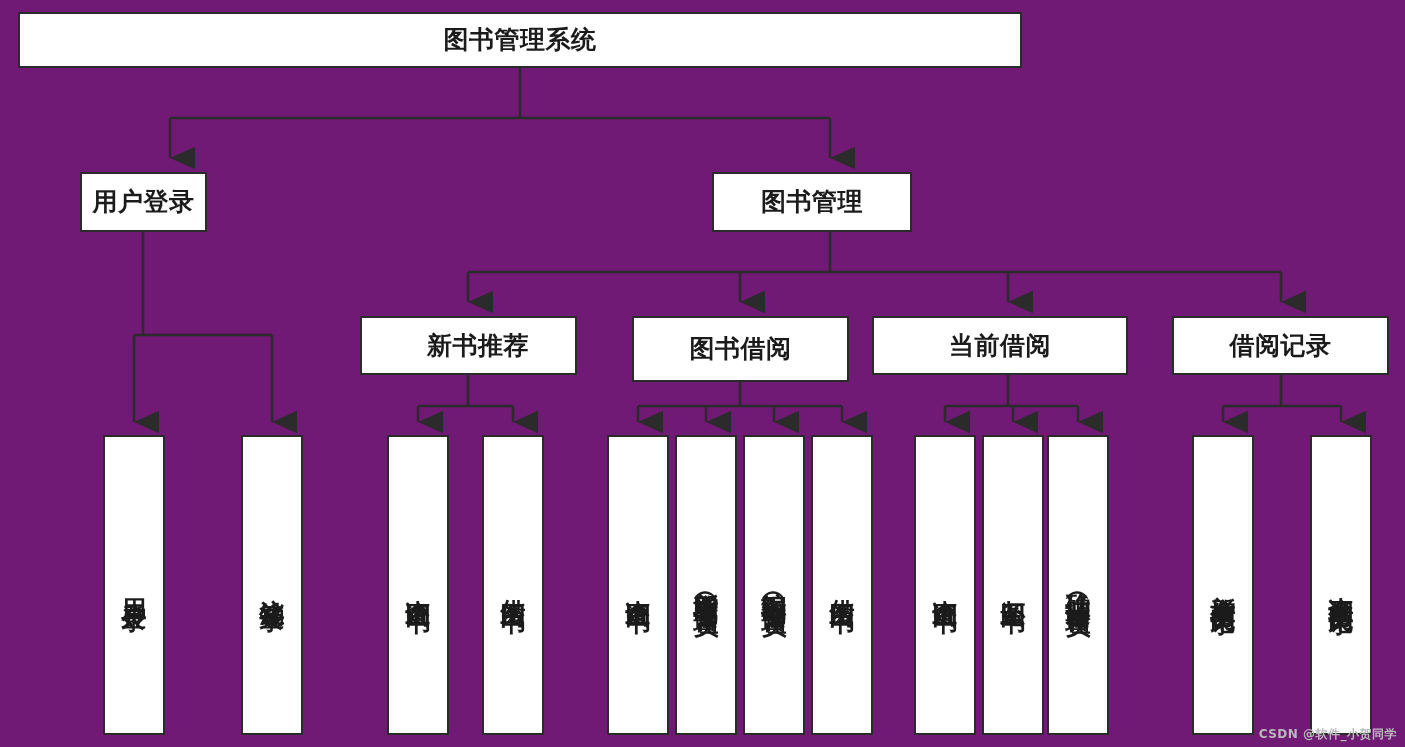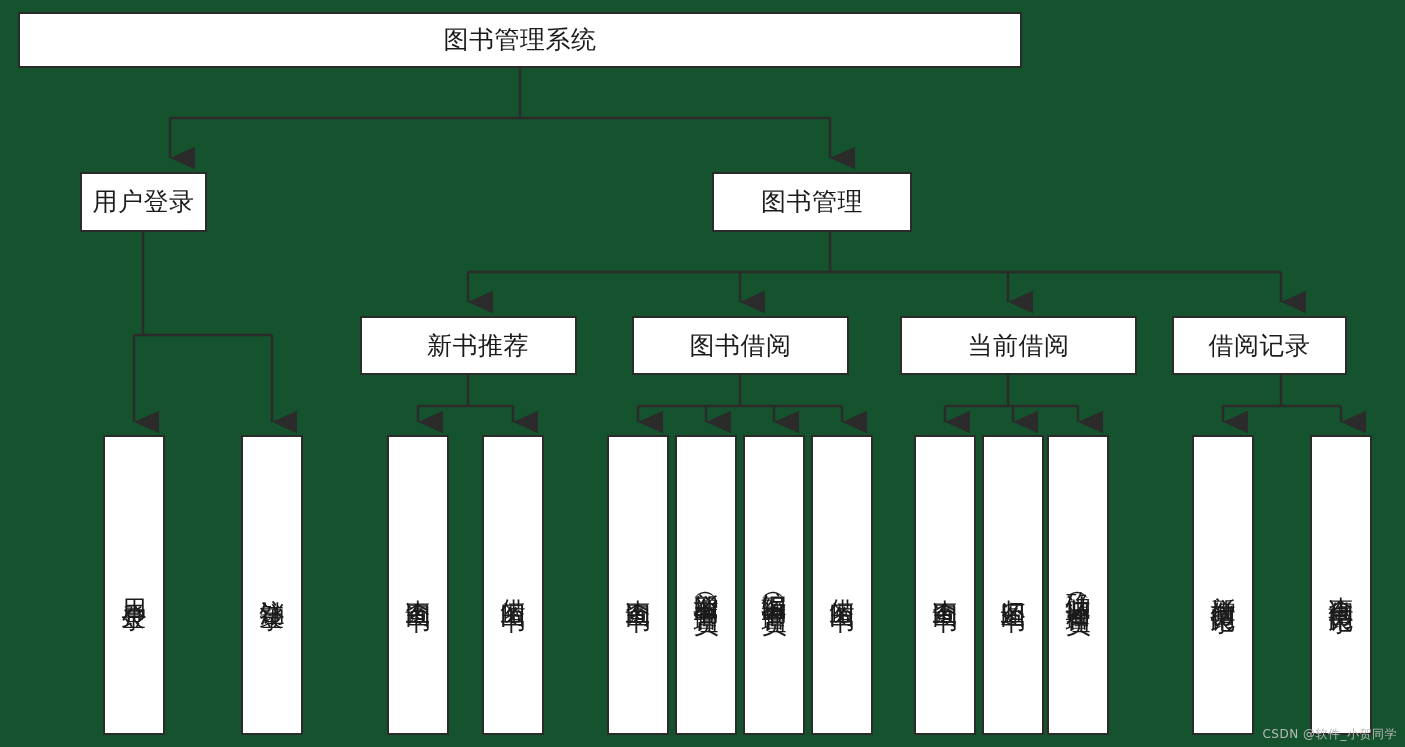--- a/index.html
+++ b/index.html
@@ -8,22 +8,23 @@
     padding: 0;
     background: #ffffff;
   }
   body {
     font-family: "DejaVu Sans", "Liberation Sans", sans-serif;
   }
   #diagram-root {
     position: relative;
     width: 1405px;
     height: 747px;
-    background: #14532d;
+    background: #701a75;
     overflow: hidden;
+    font-weight: bold;
   }
   #edge-layer {
     position: absolute;
     left: 0;
     top: 0;
     width: 1405px;
     height: 747px;
     pointer-events: none;
   }
   .node {
@@ -143,29 +144,29 @@
   </div>
 
   <div class="node h" style="left:712px; top:172px; width:200px; height:60px;">
     <span class="node-label">图书管理</span>
   </div>
 
   <div class="node h" style="left:360px; top:316px; width:217px; height:59px;padding-left:19px;">
     <span class="node-label">新书推荐</span>
   </div>
 
-  <div class="node h" style="left:632px; top:316px; width:217px; height:59px;">
+  <div class="node h" style="left:632px; top:316px; width:217px; height:66px;">
     <span class="node-label">图书借阅</span>
   </div>
 
-  <div class="node h" style="left:900px; top:316px; width:237px; height:59px;">
+  <div class="node h" style="left:872px; top:316px; width:256px; height:59px;">
     <span class="node-label">当前借阅</span>
   </div>
 
-  <div class="node h" style="left:1172px; top:316px; width:175px; height:59px;">
+  <div class="node h" style="left:1172px; top:316px; width:217px; height:59px;">
     <span class="node-label">借阅记录</span>
   </div>
 
   <div class="node v" style="left:103px; top:435px; width:62px; height:300px;">
     <span class="node-label">用户登录</span>
   </div>
   <div class="node v" style="left:241px; top:435px; width:62px; height:300px;">
     <span class="node-label">注销登录</span>
   </div>
 

